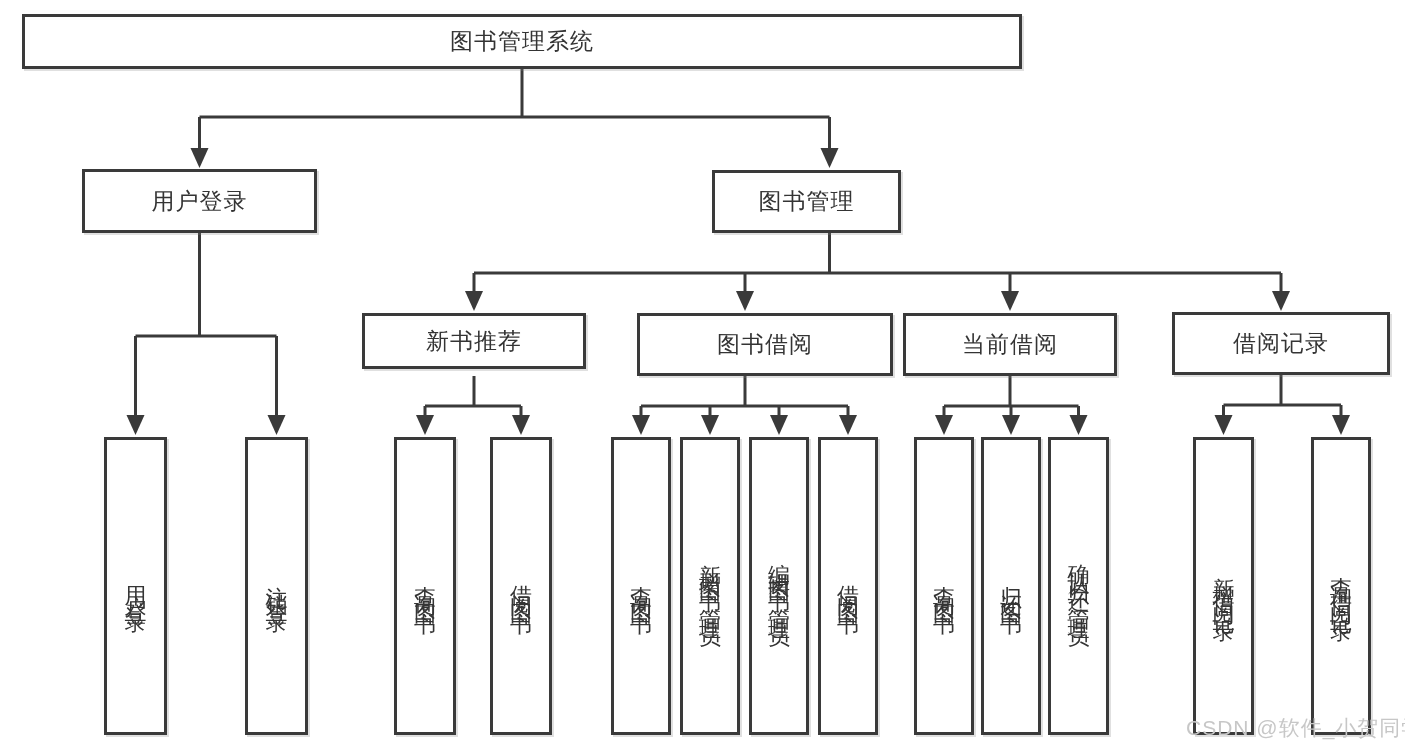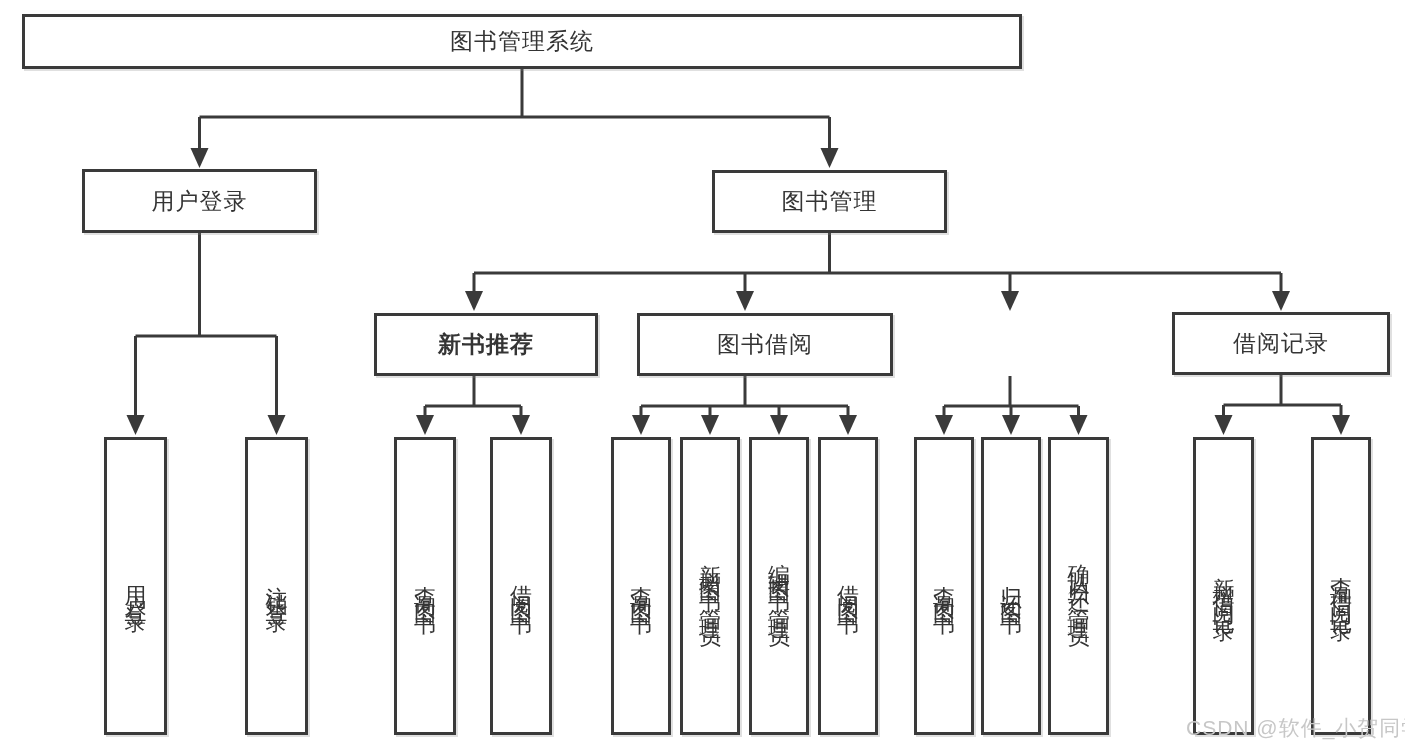--- a/index.html
+++ b/index.html
@@ -101,29 +101,32 @@
     </g>
   </svg>
 
   <div class="hnode" style="left:22px; top:14px; width:1000px; height:55px;">
     <span>图书管理系统</span>
   </div>
 
   <div class="hnode" style="left:82px; top:169px; width:235px; height:64px;">
     <span>用户登录</span>
   </div>
-  <div class="hnode" style="left:712px; top:170px; width:235px; height:63px;align-items:center;">
+  <div class="hnode" style="left:712px; top:170px; width:189px; height:63px;align-items:center;">
     <span>图书管理</span>
   </div>
 
-  <div class="hnode" style="left:374px; top:313px; width:224px; height:63px;font-weight:bold;">
+  <div class="hnode" style="left:362px; top:313px; width:224px; height:56px;">
     <span>新书推荐</span>
   </div>
   <div class="hnode" style="left:637px; top:313px; width:256px; height:63px;">
     <span>图书借阅</span>
+  </div>
+  <div class="hnode" style="left:903px; top:313px; width:214px; height:63px;">
+    <span>当前借阅</span>
   </div>
   <div class="hnode" style="left:1172px; top:312px; width:218px; height:63px;">
     <span>借阅记录</span>
   </div>
 
   <div class="vnode" style="left:104px; width:63px;">
     <span>用户登录</span>
   </div>
   <div class="vnode" style="left:245px; width:63px;">
     <span>注销登录</span>

